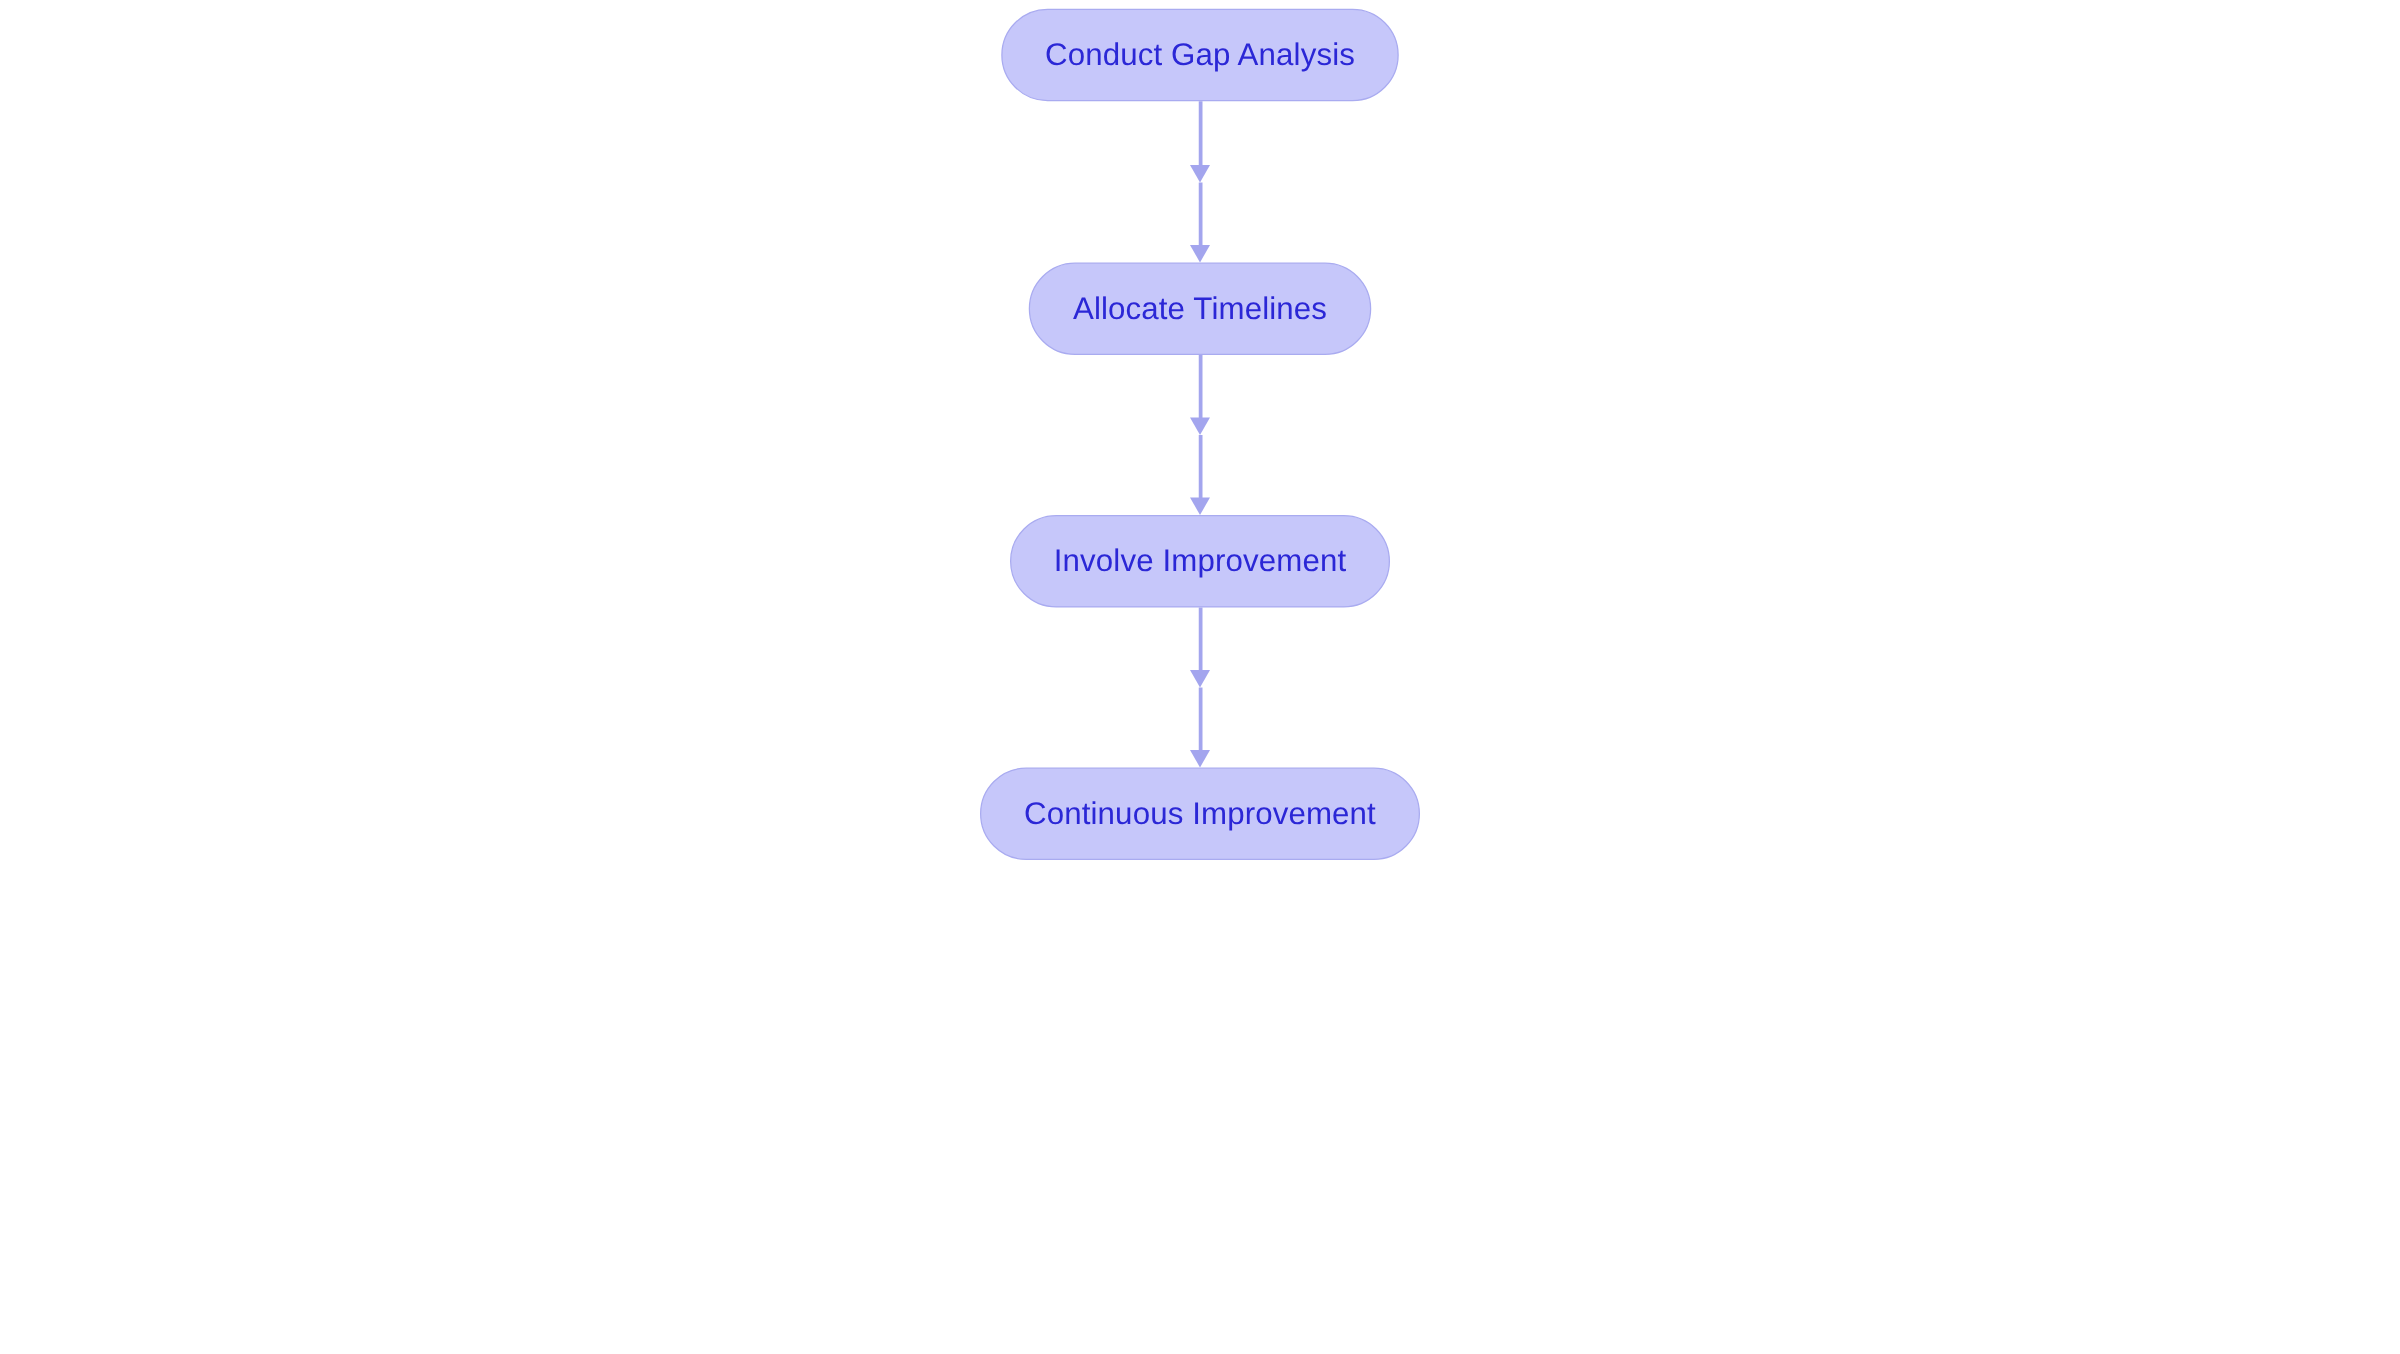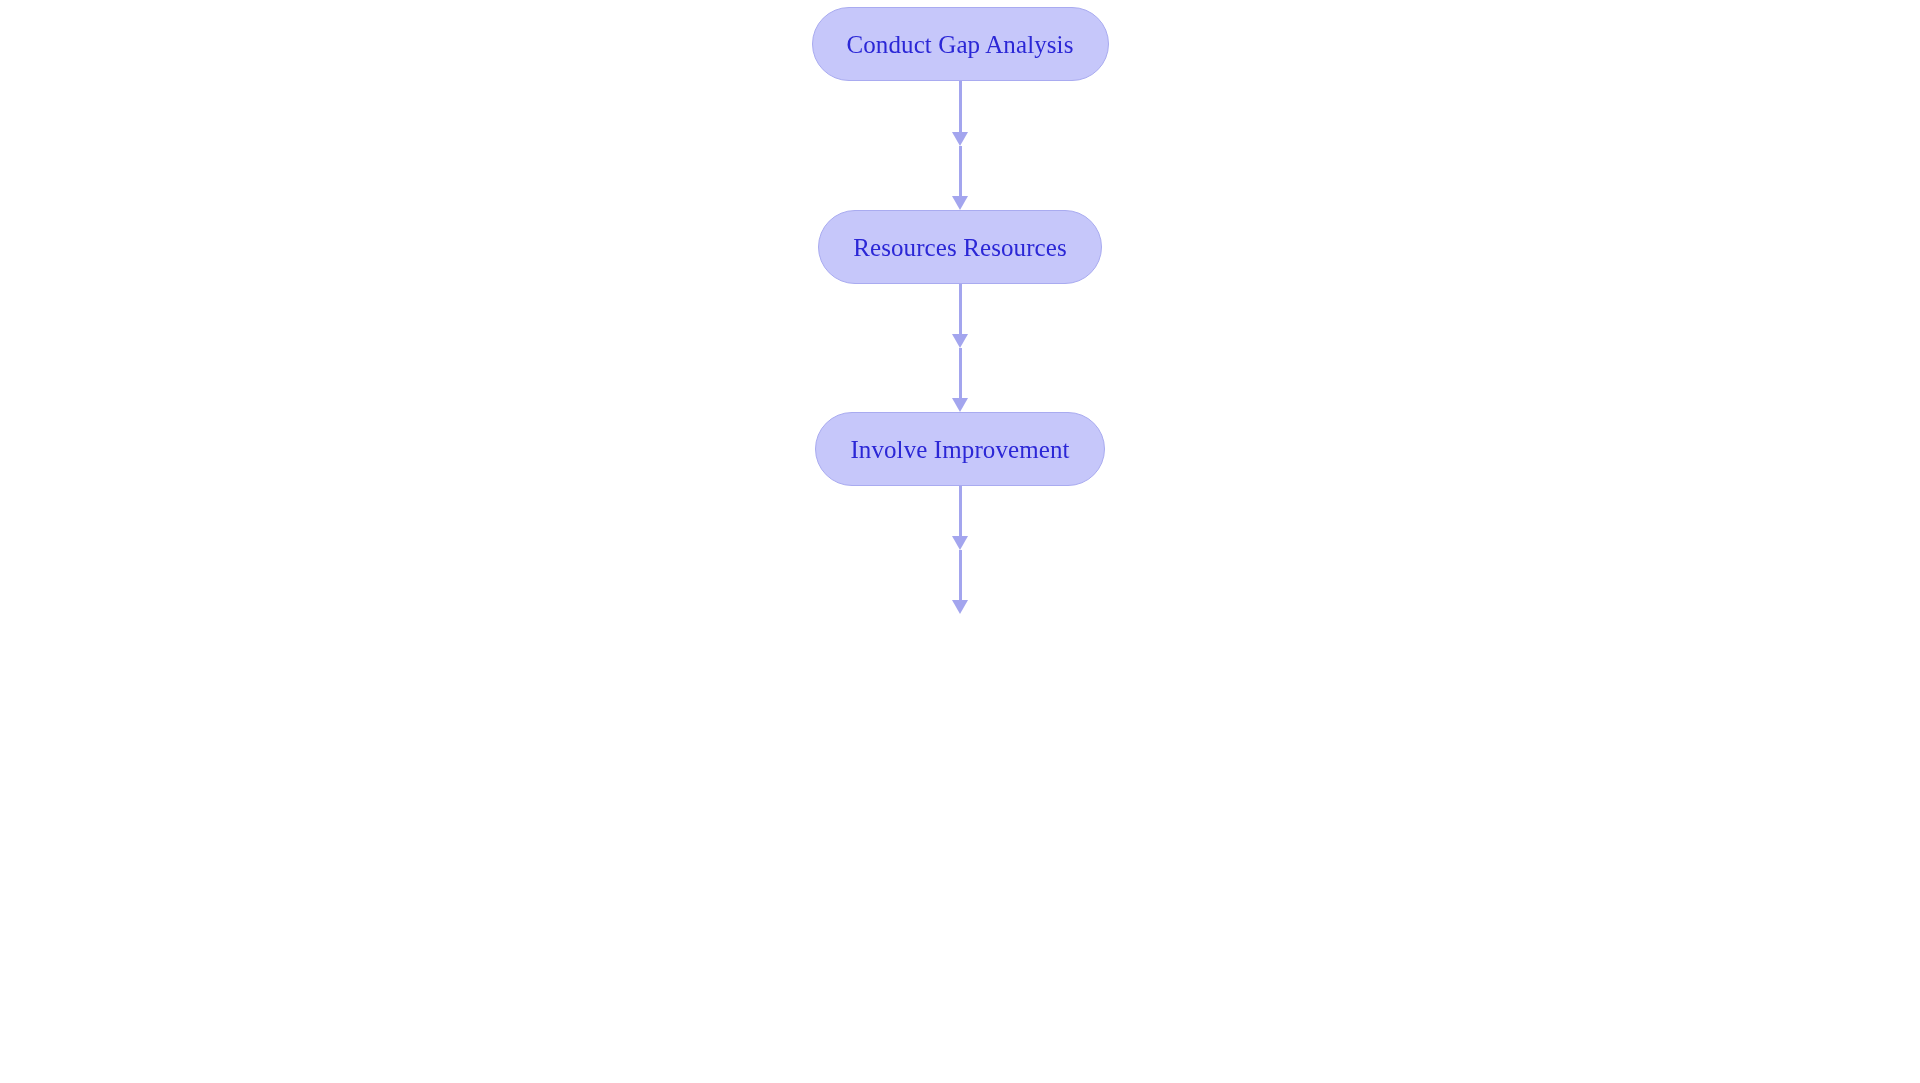--- a/index.html
+++ b/index.html
@@ -37,21 +37,21 @@
   .node {
     position: relative;
     box-sizing: border-box;
     display: flex;
     align-items: center;
     justify-content: center;
     background: #c6c7fa;
     border: 1.4px solid #a9abf0;
     border-radius: 999px;
     color: #2b27d6;
-    font-family: Liberation Serif, serif;
+    font-family: Liberation Sans, sans-serif;
     font-size: 25px;
     font-weight: 400;
     letter-spacing: 0.1px;
     white-space: nowrap;
     padding: 0 34px;
     height: 74px;
     line-height: 1;
   }
 
   .node-label {
@@ -110,21 +110,21 @@
       <div class="connector-head"></div>
     </div>
 
 
     <div class="connector gap-1">
       <div class="connector-stem"></div>
       <div class="connector-head"></div>
     </div>
 
     <div class="node">
-      <span class="node-label">Resources Resources</span>
+      <span class="node-label">Allocate Timelines</span>
     </div>
 
     <div class="connector gap-2">
       <div class="connector-stem"></div>
       <div class="connector-head"></div>
     </div>
 
 
     <div class="connector gap-3">
       <div class="connector-stem"></div>
@@ -139,15 +139,18 @@
       <div class="connector-stem"></div>
       <div class="connector-head"></div>
     </div>
 
 
     <div class="connector gap-5">
       <div class="connector-stem"></div>
       <div class="connector-head"></div>
     </div>
 
+    <div class="node">
+      <span class="node-label">Continuous Improvement</span>
+    </div>
 
   </div>
 </div>
 
 </body></html>

